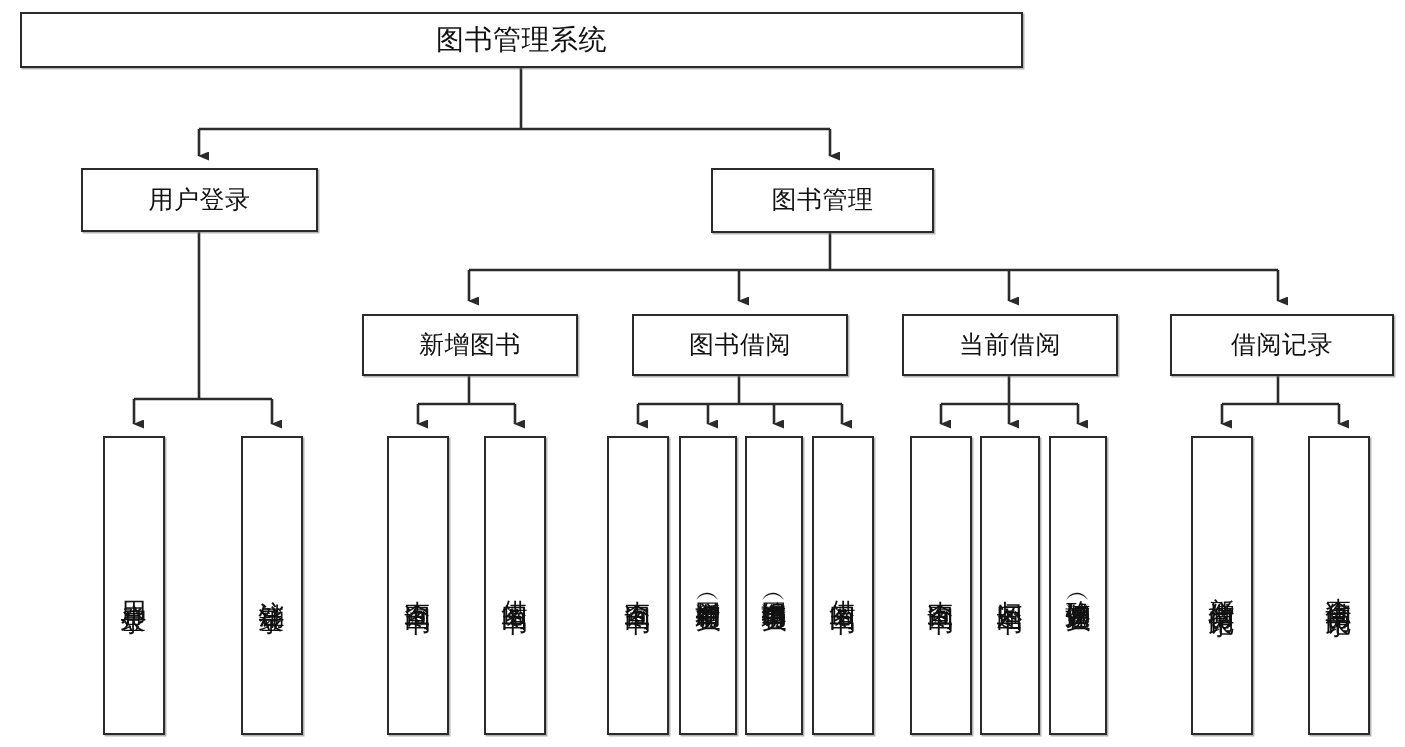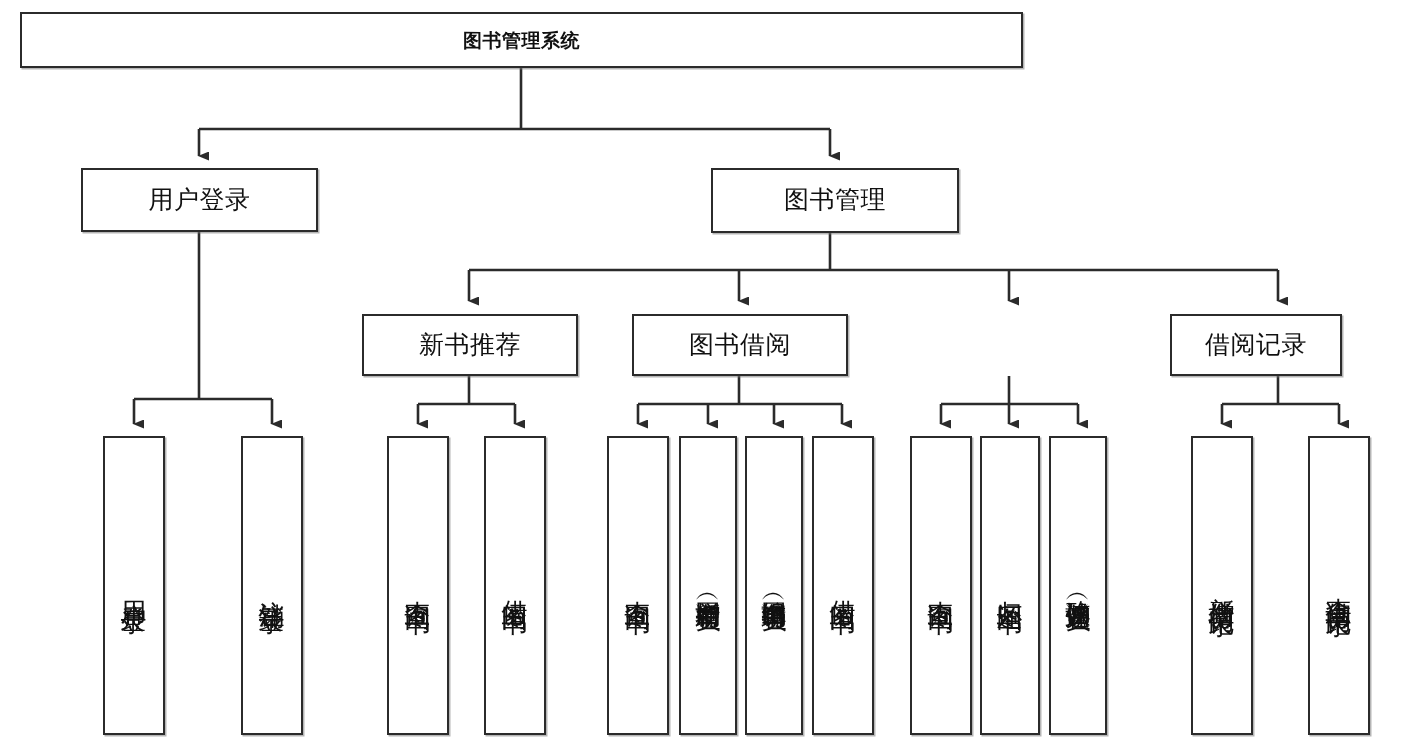--- a/index.html
+++ b/index.html
@@ -43,22 +43,21 @@
     line-height: 1.06;
     letter-spacing: 0.5px;
     color: #111111;
     white-space: nowrap;
   }
   
   .node.horiz .node-label {
     font-size: 25px;
   }
   .node.root .node-label {
-    font-size: 19px;
-    font-weight: bold;
+    font-size: 28px;
   }
   
   .node.vert {
     align-items: center;
     justify-content: center;
     padding: 4px 0;
   }
   .node.vert .node-label {
     writing-mode: vertical-rl;
     text-orientation: upright;
@@ -151,34 +150,37 @@
   </svg>
 
   <div class="node root horiz" style="left:20px; top:12px; width:1003px; height:56px;">
     <span class="node-label">图书管理系统</span>
   </div>
 
   <div class="node horiz" style="left:81px; top:168px; width:237px; height:64px;">
     <span class="node-label">用户登录</span>
   </div>
 
-  <div class="node horiz" style="left:711px; top:168px; width:248px; height:65px;">
+  <div class="node horiz" style="left:711px; top:168px; width:223px; height:65px;">
     <span class="node-label">图书管理</span>
   </div>
 
   <div class="node horiz" style="left:362px; top:314px; width:216px; height:62px;">
-    <span class="node-label">新书推荐</span>
+    <span class="node-label">新增图书</span>
   </div>
 
   <div class="node horiz" style="left:632px; top:314px; width:216px; height:62px;font-family:Liberation Serif, serif;">
     <span class="node-label">图书借阅</span>
   </div>
 
-
-  <div class="node horiz" style="left:1170px; top:314px; width:172px; height:62px;">
+  <div class="node horiz" style="left:902px; top:314px; width:216px; height:62px;">
+    <span class="node-label">当前借阅</span>
+  </div>
+
+  <div class="node horiz" style="left:1170px; top:314px; width:224px; height:62px;">
     <span class="node-label">借阅记录</span>
   </div>
 
   <div class="node vert" style="left:103px; top:436px; width:62px; height:299px;">
     <span class="node-label">用户登录</span>
   </div>
 
   <div class="node vert" style="left:241px; top:436px; width:62px; height:299px;">
     <span class="node-label">注销登录</span>
   </div>

